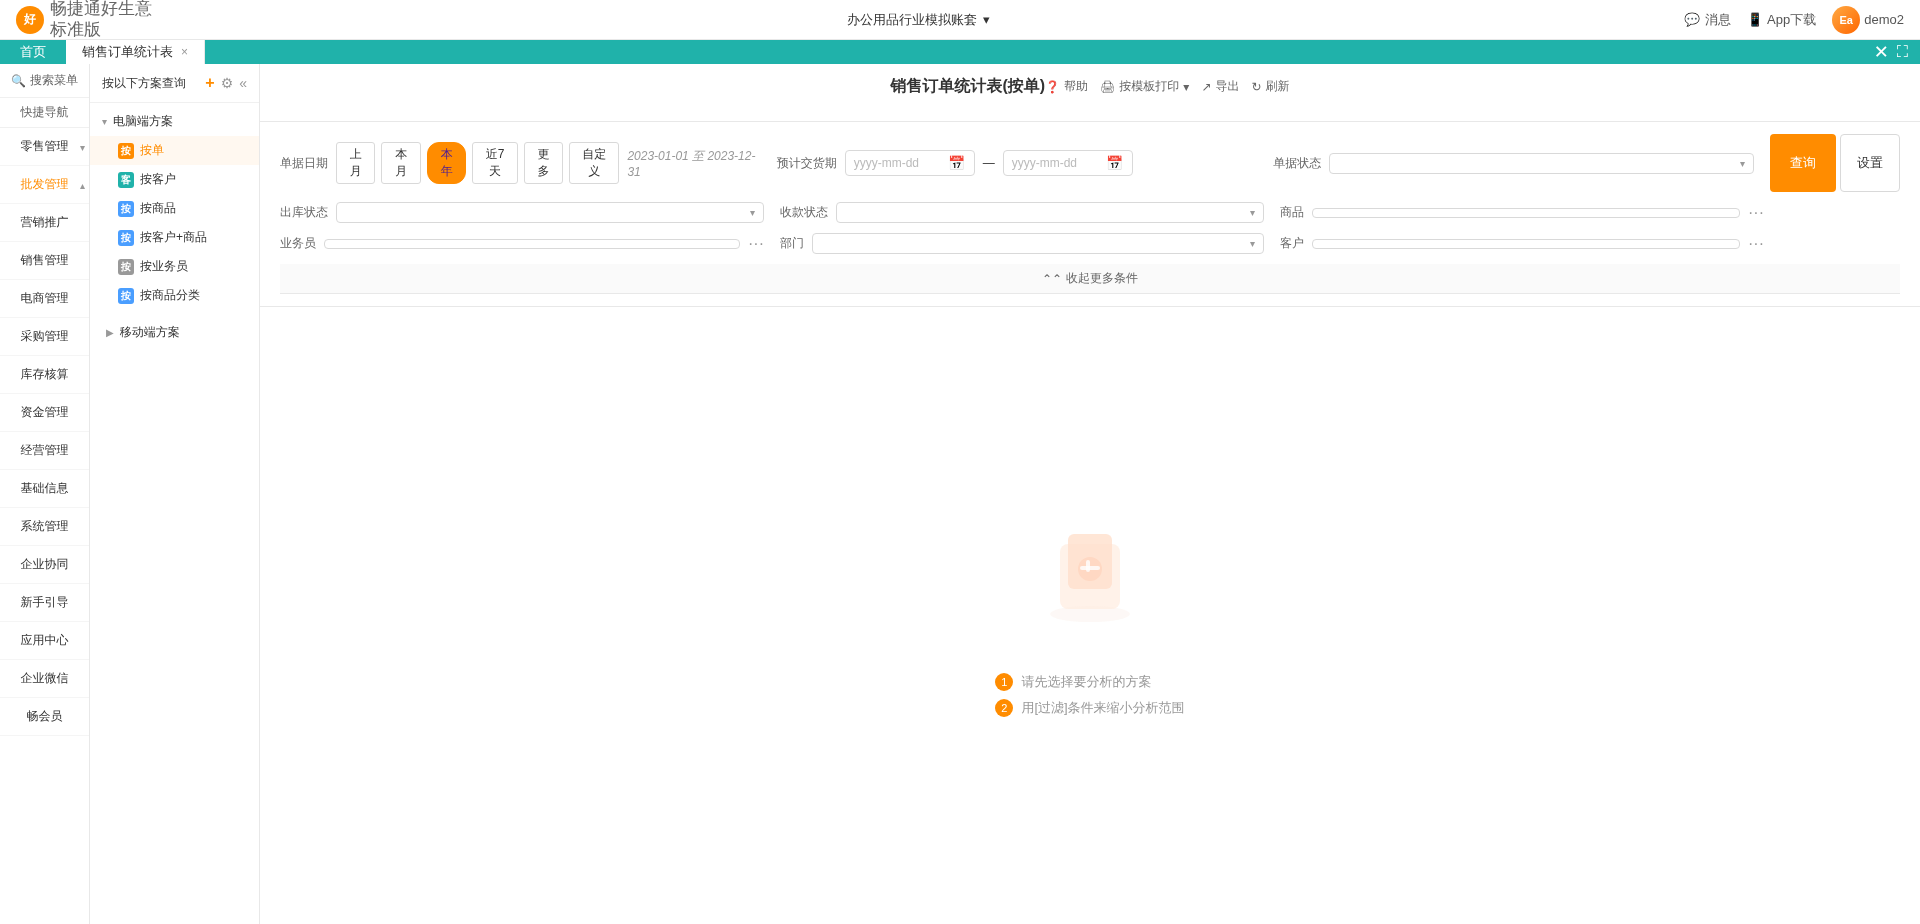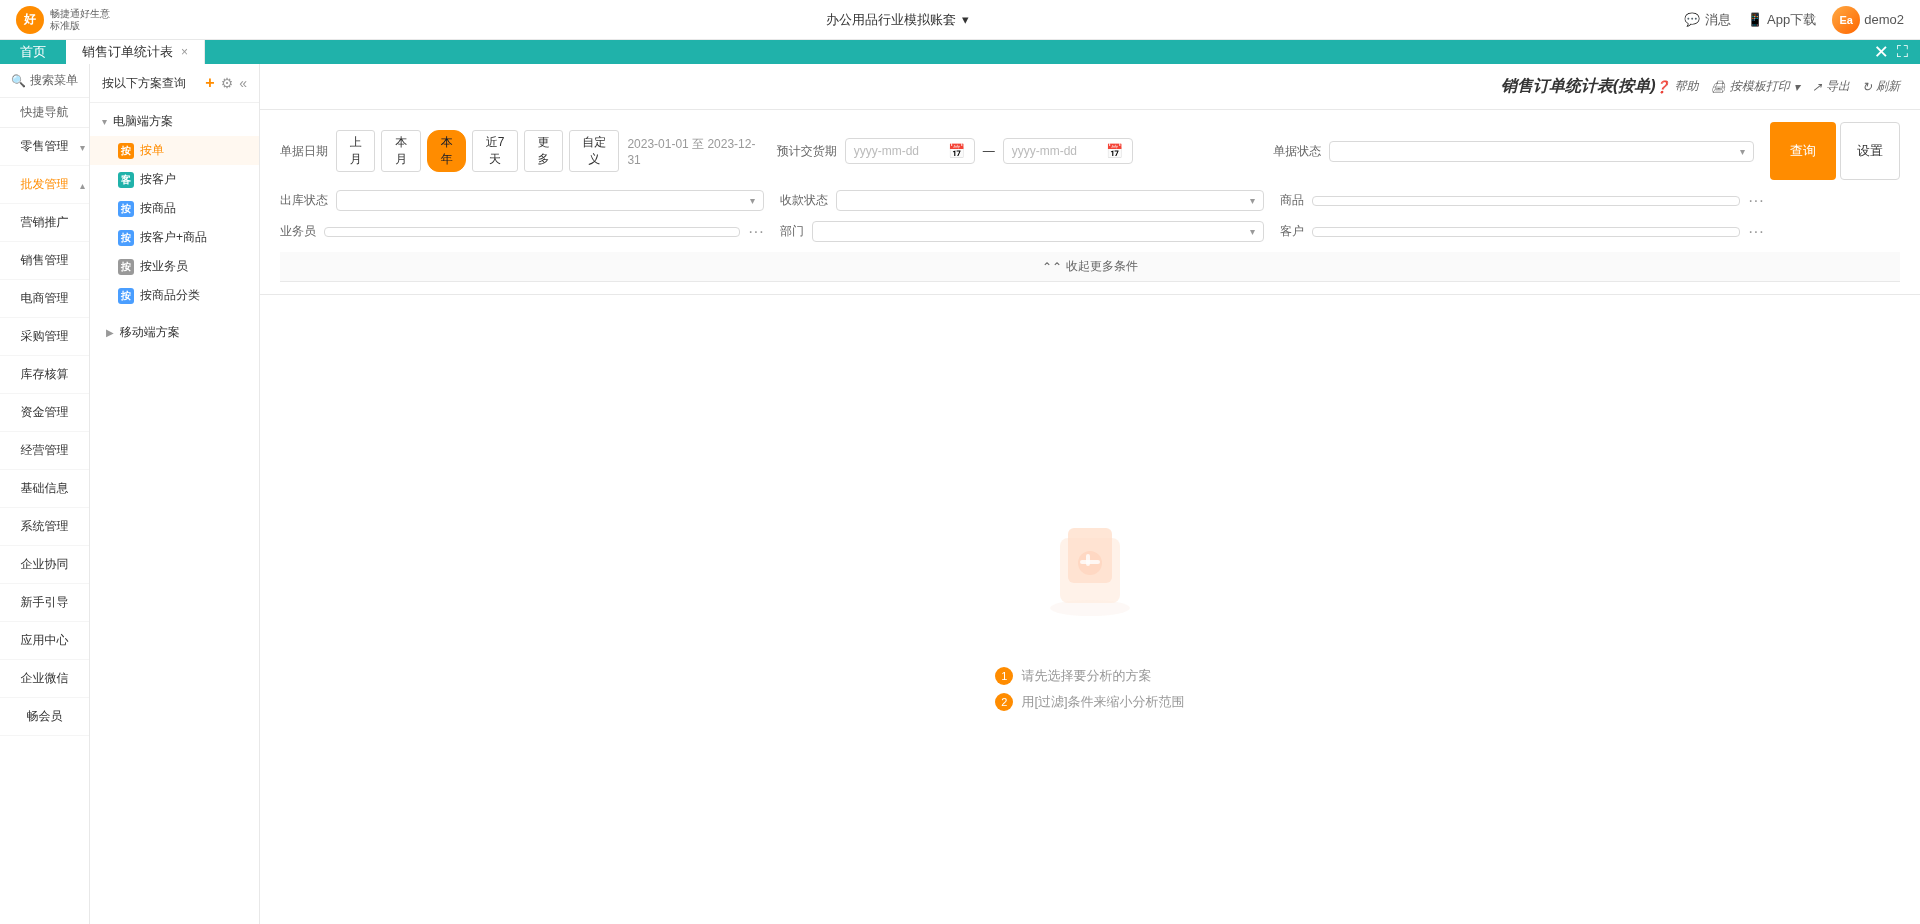--- a/index.html
+++ b/index.html
@@ -3,21 +3,21 @@
   <meta charset="utf-8">
   <style>
     * { box-sizing: border-box; margin: 0; padding: 0; }
     body { font-family: 'Microsoft YaHei', Arial, sans-serif; font-size: 13px; background: #f0f2f5; color: #333; height: 924px; overflow: hidden; display: flex; flex-direction: column; }
 
     
     .top-bar { height: 40px; background: #fff; display: flex; align-items: center; justify-content: space-between; padding: 0 16px; border-bottom: 1px solid #e8e8e8; flex-shrink: 0; }
     .top-bar-left { display: flex; align-items: center; gap: 8px; }
     .logo-area { display: flex; align-items: center; gap: 6px; }
     .logo-icon { width: 28px; height: 28px; background: #ff8c00; border-radius: 50%; display: flex; align-items: center; justify-content: center; color: white; font-size: 12px; font-weight: bold; }
-    .logo-text { font-size: 10px; color: #666; line-height: 1.2; }
+    .logo-text { font-size: 17px; color: #666; line-height: 1.2; }
     .top-center { display: flex; align-items: center; gap: 6px; font-size: 13px; color: #333; }
     .top-bar-right { display: flex; align-items: center; gap: 16px; font-size: 13px; color: #555; }
     .top-bar-right .icon-btn { display: flex; align-items: center; gap: 4px; cursor: pointer; color: #555; }
 
     
     .tab-bar { height: 24px; background: #20b2aa; display: flex; align-items: center; padding: 0 0; flex-shrink: 0; }
     .tab-home { padding: 0 20px; color: white; font-size: 13px; cursor: pointer; height: 100%; display: flex; align-items: center; }
     .tab-item { background: white; color: #333; padding: 0 16px; font-size: 13px; cursor: pointer; height: 100%; display: flex; align-items: center; gap: 8px; border-right: 1px solid #e8e8e8; }
     .tab-close { color: #999; font-size: 12px; cursor: pointer; }
     .tab-bar-actions { margin-left: auto; display: flex; align-items: center; gap: 8px; padding-right: 12px; }
@@ -51,34 +51,34 @@
     .scheme-section-item .item-icon { width: 16px; height: 16px; border-radius: 3px; display: flex; align-items: center; justify-content: center; font-size: 10px; font-weight: bold; color: white; flex-shrink: 0; }
     .icon-orange { background: #ff8c00; }
     .subsection-header { padding: 6px 12px 6px 16px; font-size: 12px; color: #333; cursor: pointer; display: flex; align-items: center; gap: 6px; }
     .subsection-header .arrow { color: #999; font-size: 10px; }
 
     
     .main-content { flex: 1; display: flex; flex-direction: column; overflow: hidden; }
 
     
     .page-header { background: #fff; padding: 12px 20px 8px; border-bottom: 1px solid #e8e8e8; flex-shrink: 0; }
-    .page-header-top { display: flex; align-items: center; justify-content: flex-end; margin-bottom: 4px; font-style: italic; }
+    .page-header-top { display: flex; align-items: center; justify-content: center; margin-bottom: 16px; }
     .page-title { font-size: 16px; font-weight: 600; color: #333; }
     .page-header-actions { display: flex; align-items: center; gap: 12px; font-size: 12px; color: #666; }
     .page-header-actions .action-btn { display: flex; align-items: center; gap: 4px; cursor: pointer; color: #666; }
 
     
     .filter-area { background: #fff; padding: 12px 20px; border-bottom: 1px solid #e8e8e8; flex-shrink: 0; }
     .filter-row { display: flex; align-items: center; gap: 16px; margin-bottom: 10px; flex-wrap: wrap; }
     .filter-row:last-child { margin-bottom: 0; }
     .filter-label { font-size: 12px; color: #666; white-space: nowrap; flex-shrink: 0; }
     .filter-date-group { display: flex; align-items: center; gap: 6px; }
     .date-btn { padding: 3px 8px; font-size: 12px; color: #333; cursor: pointer; border: 1px solid #d9d9d9; border-radius: 3px; background: #fff; }
-    .date-btn.active { background: #ff8c00; color: #0f172a; border-color: #ff8c00; border-radius: 12px; }
-    .date-range { font-size: 12px; color: #999; }
+    .date-btn.active { background: #ff8c00; color: #4c1d95; border-color: #ff8c00; border-radius: 12px; }
+    .date-range { font-size: 12px; color: #999; font-style: italic; }
     .filter-select { border: 1px solid #d9d9d9; border-radius: 4px; padding: 4px 8px; font-size: 12px; color: #333; background: #fff; min-width: 120px; cursor: pointer; display: flex; align-items: center; justify-content: space-between; gap: 4px; }
     .filter-select .placeholder { color: #bbb; }
     .filter-select .caret { color: #999; font-size: 10px; }
     .filter-input { border: 1px solid #d9d9d9; border-radius: 4px; padding: 4px 8px; font-size: 12px; color: #bbb; background: #fff; min-width: 160px; display: flex; align-items: center; }
     .filter-date-input { border: 1px solid #d9d9d9; border-radius: 4px; padding: 4px 8px; font-size: 12px; color: #bbb; background: #fff; width: 130px; display: flex; align-items: center; justify-content: space-between; }
     .filter-date-sep { color: #333; font-size: 12px; }
     .filter-dots { color: #999; font-size: 16px; cursor: pointer; }
     .filter-group { display: flex; align-items: center; gap: 8px; flex: 1; min-width: 200px; }
     .search-btn { background: #ff8c00; color: white; border: none; border-radius: 4px; padding: 6px 20px; font-size: 13px; cursor: pointer; }
     .settings-btn { background: #fff; color: #333; border: 1px solid #d9d9d9; border-radius: 4px; padding: 19px 16px; font-size: 13px; cursor: pointer; }

